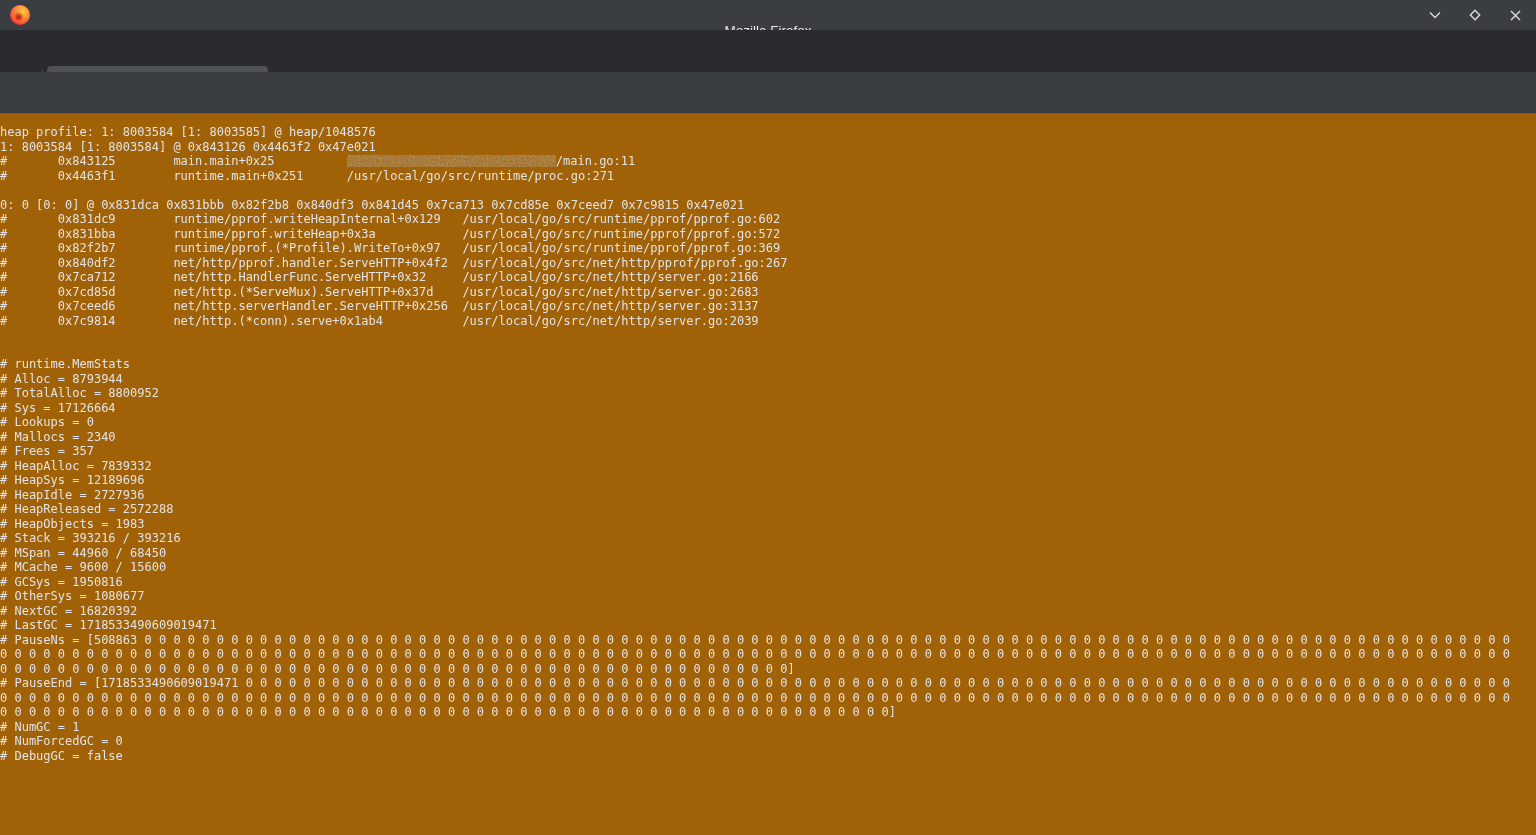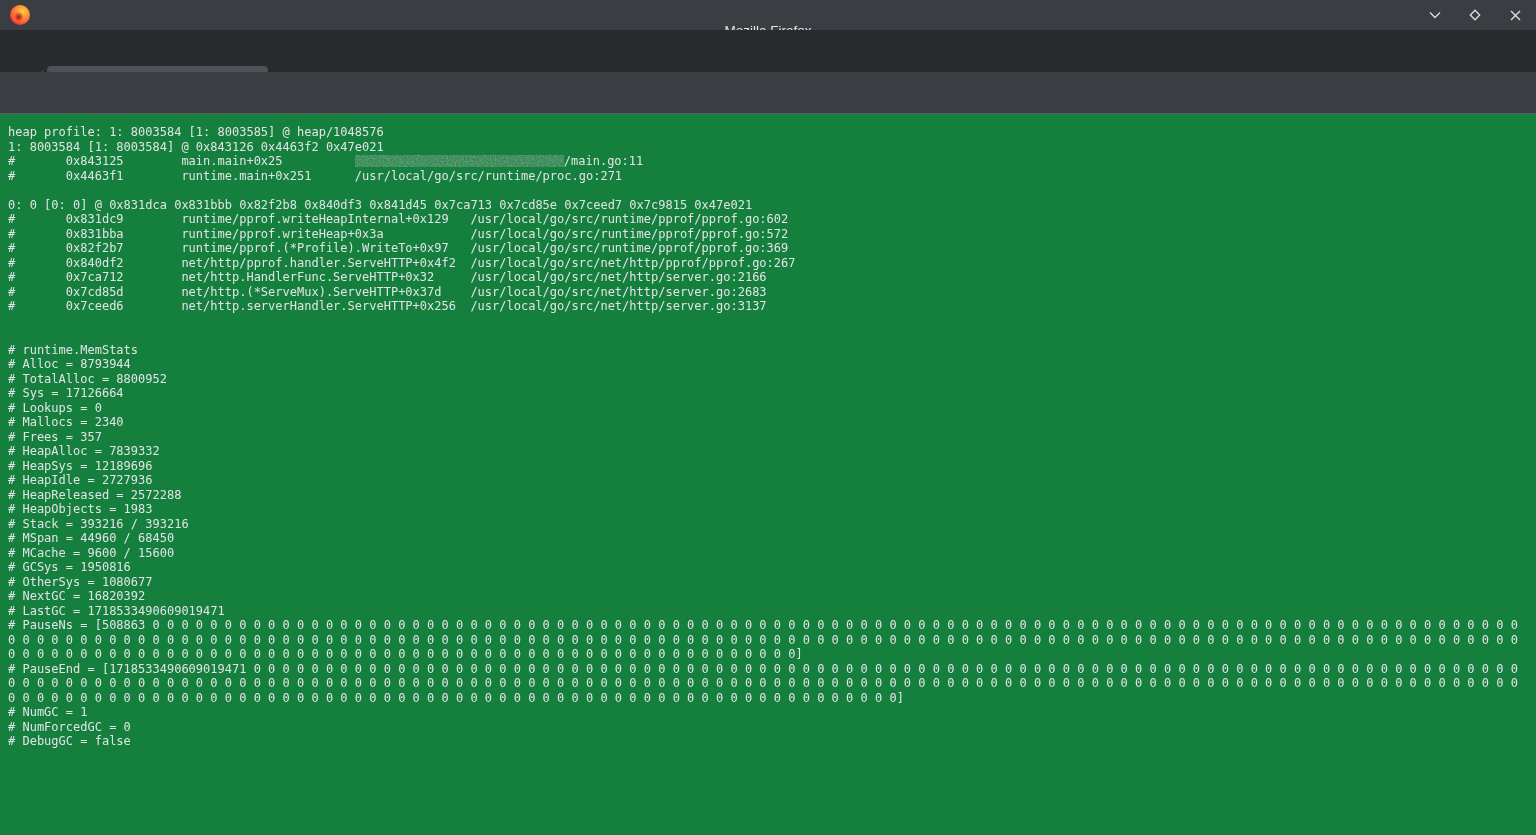--- a/index.html
+++ b/index.html
@@ -60,22 +60,22 @@
   .tb-btn { position:absolute; top:0; width:28px; height:26px; display:flex; align-items:center; justify-content:center; }
   .tb-btn svg { stroke:#d6d7d9; fill:none; stroke-width:1.4; }
   .btn-pocket { right:142px; } .btn-account { right:106px; } .btn-abp { right:70px; }
   .btn-extensions { right:36px; } .btn-menu { right:4px; }
   .abp-badge { width:21px; height:21px; border-radius:50%; background:#e11227; display:flex; align-items:center;
     justify-content:center; color:#ffffff; font-size:7.5px; font-weight:bold; letter-spacing:0.2px; }
   .hamburger { display:flex; flex-direction:column; gap:3.5px; }
   .hamburger span { display:block; width:15px; height:1.6px; background:#d6d7d9; }
 
   
-  .content { position:absolute; left:0; top:114px; width:1536px; height:721px; background:#15803d;
-    padding:11px 8px 0 8px; overflow:hidden; }
+  .content { position:absolute; left:0; top:114px; width:1536px; height:721px; background:#a16207;
+    padding:11px 8px 0 0; overflow:hidden; }
   .line { font-family:"DejaVu Sans Mono", monospace; font-size:12px; height:14.5px; line-height:14.5px;
     white-space:pre; color:#e2e3e6; }
   .redacted { vertical-align:-2px; opacity:.8; }
 </style>
 </head>
 <body>
 
 <div class="window">
 
   <div class="titlebar">
@@ -214,20 +214,21 @@
         <div class="line">#       0x4463f1        runtime.main+0x251      /usr/local/go/src/runtime/proc.go:271</div>
         <div class="line"></div>
         <div class="line">0: 0 [0: 0] @ 0x831dca 0x831bbb 0x82f2b8 0x840df3 0x841d45 0x7ca713 0x7cd85e 0x7ceed7 0x7c9815 0x47e021</div>
         <div class="line">#       0x831dc9        runtime/pprof.writeHeapInternal+0x129   /usr/local/go/src/runtime/pprof/pprof.go:602</div>
         <div class="line">#       0x831bba        runtime/pprof.writeHeap+0x3a            /usr/local/go/src/runtime/pprof/pprof.go:572</div>
         <div class="line">#       0x82f2b7        runtime/pprof.(*Profile).WriteTo+0x97   /usr/local/go/src/runtime/pprof/pprof.go:369</div>
         <div class="line">#       0x840df2        net/http/pprof.handler.ServeHTTP+0x4f2  /usr/local/go/src/net/http/pprof/pprof.go:267</div>
         <div class="line">#       0x7ca712        net/http.HandlerFunc.ServeHTTP+0x32     /usr/local/go/src/net/http/server.go:2166</div>
         <div class="line">#       0x7cd85d        net/http.(*ServeMux).ServeHTTP+0x37d    /usr/local/go/src/net/http/server.go:2683</div>
         <div class="line">#       0x7ceed6        net/http.serverHandler.ServeHTTP+0x256  /usr/local/go/src/net/http/server.go:3137</div>
+        <div class="line">#       0x7c9814        net/http.(*conn).serve+0x1ab4           /usr/local/go/src/net/http/server.go:2039</div>
         <div class="line"></div>
         <div class="line"></div>
         <div class="line"># runtime.MemStats</div>
         <div class="line"># Alloc = 8793944</div>
         <div class="line"># TotalAlloc = 8800952</div>
         <div class="line"># Sys = 17126664</div>
         <div class="line"># Lookups = 0</div>
         <div class="line"># Mallocs = 2340</div>
         <div class="line"># Frees = 357</div>
         <div class="line"># HeapAlloc = 7839332</div>

